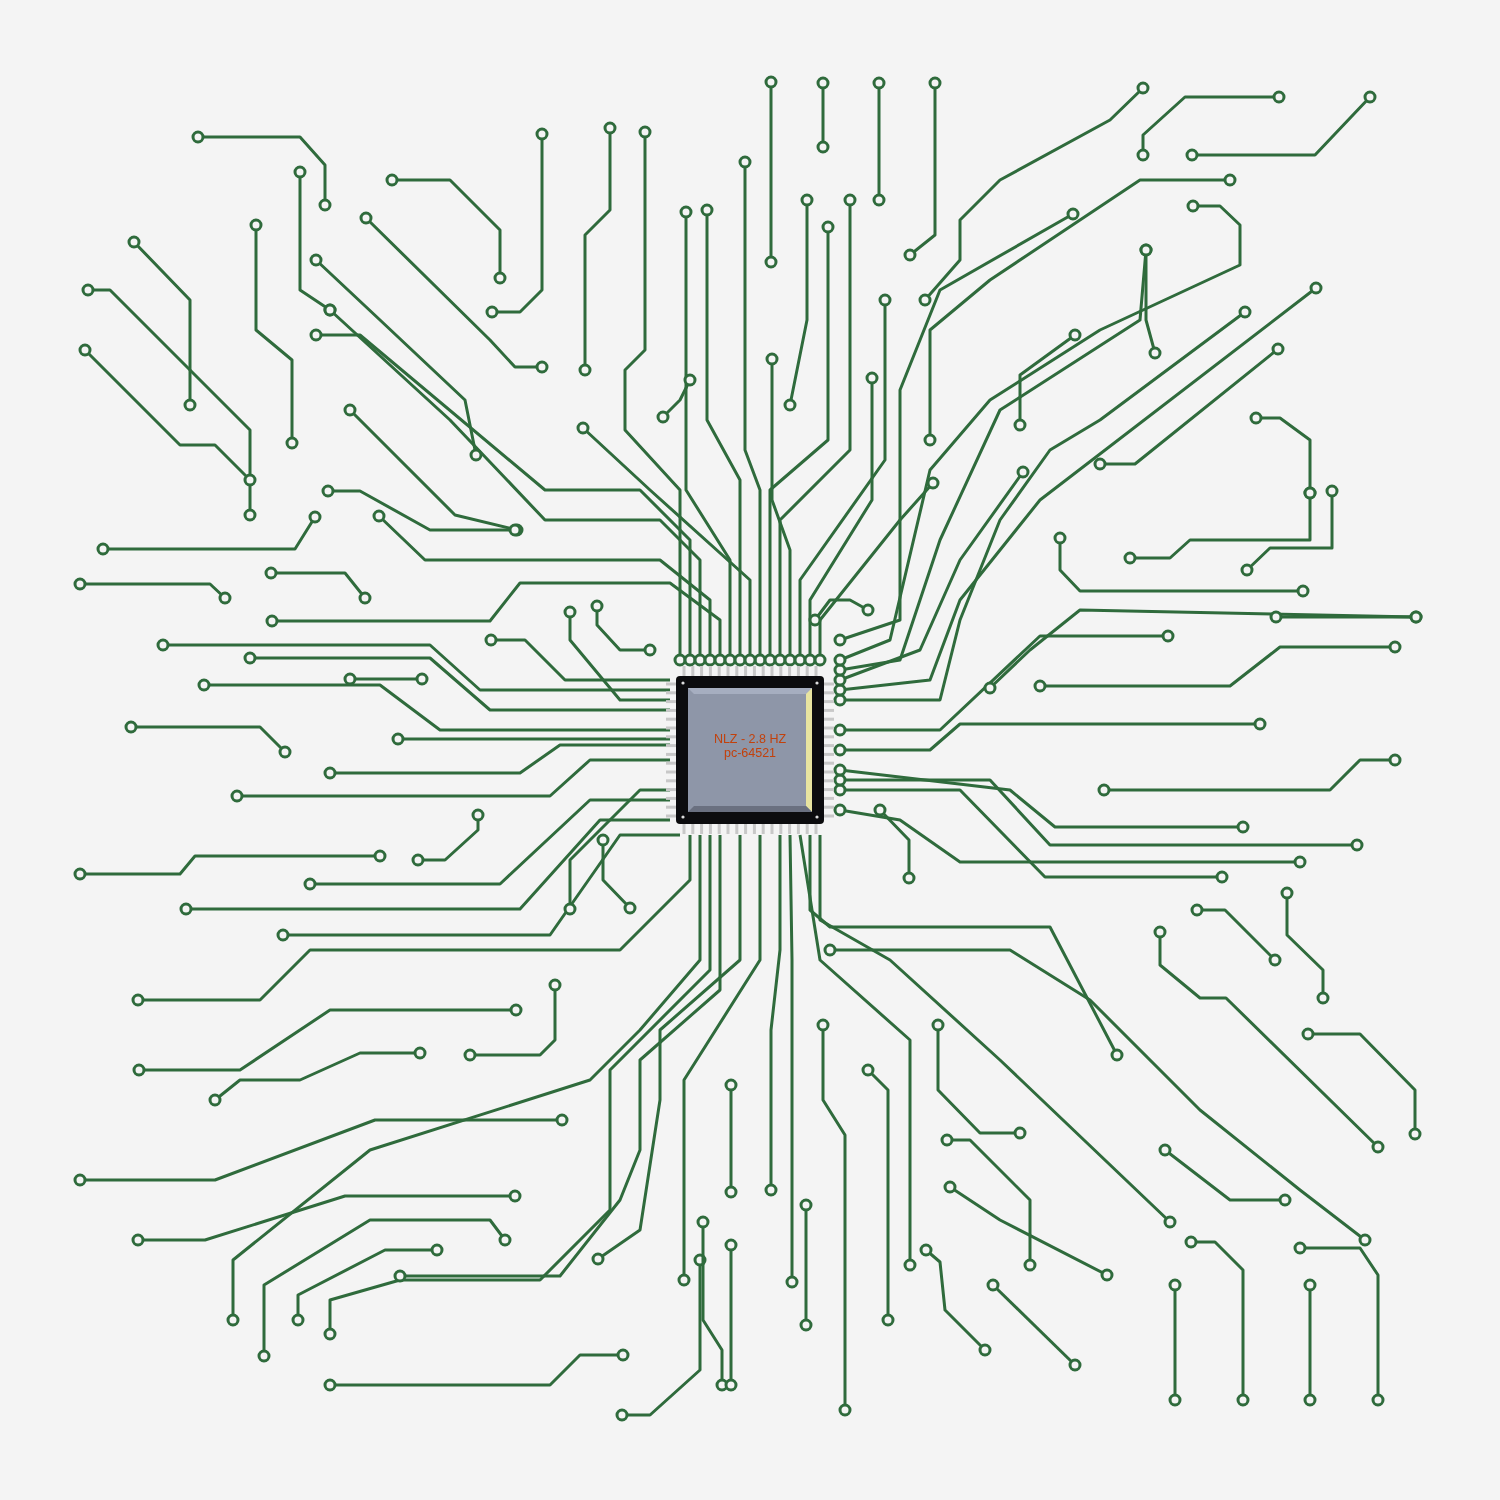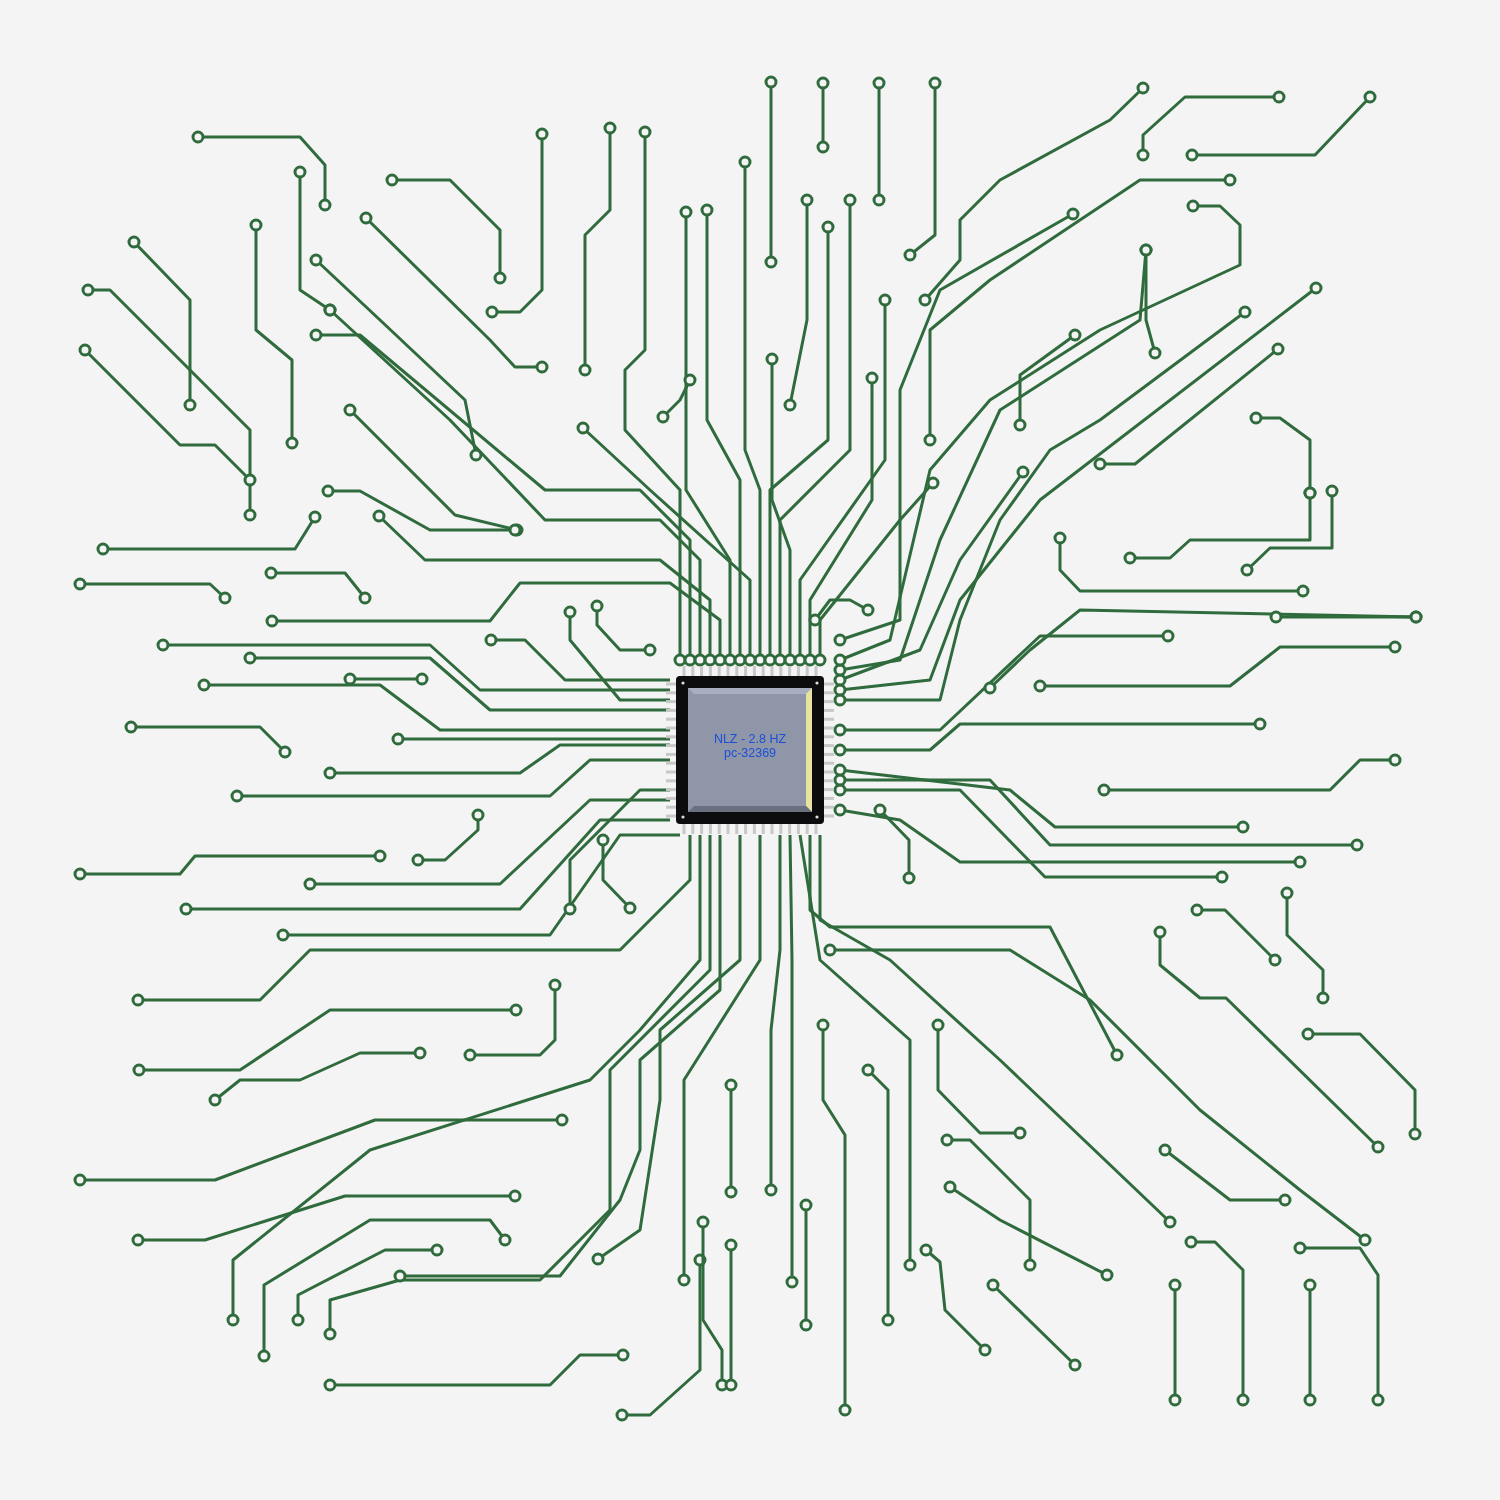--- a/index.html
+++ b/index.html
@@ -1,18 +1,18 @@
 <!DOCTYPE html>
 <html><head>
 <meta charset="utf-8">
 <style>
   html,body{margin:0;padding:0;background:#f4f4f4;}
   body{width:1500px;height:1500px;overflow:hidden;position:relative;font-family:"Liberation Sans",sans-serif;}
   #board{position:absolute;left:0;top:0;width:1500px;height:1500px;}
-  .chip-label{position:absolute;left:690px;top:732px;width:120px;text-align:center;font-size:12.5px;line-height:14px;color:#1d4ed8;font-family:"Liberation Sans",sans-serif;}
+  .chip-label{position:absolute;left:690px;top:732px;width:120px;text-align:center;font-size:12.5px;line-height:14px;color:#c2410c;font-family:"Liberation Sans",sans-serif;}
 </style>
 </head>
 <body>
 
 <svg id="board" xmlns="http://www.w3.org/2000/svg" width="1500" height="1500" viewBox="0 0 1500 1500">
   <rect x="0" y="0" width="1500" height="1500" fill="#f4f4f4"></rect>
   <g id="traces">
       <polyline points="198,137 300,137 325,165 325,205" fill="none" stroke="#2f6b3c" stroke-width="3" stroke-linejoin="round"></polyline>
       <circle cx="198" cy="137" r="5" fill="#f4f4f4" stroke="#2f6b3c" stroke-width="3"></circle>
       <circle cx="325" cy="205" r="5" fill="#f4f4f4" stroke="#2f6b3c" stroke-width="3"></circle>
@@ -440,14 +440,14 @@
     <polygon points="688,812 694,806 806,806 812,812" fill="#6a7080"></polygon>
     <circle cx="683" cy="683" r="1.6" fill="#ddd"></circle>
     <circle cx="817" cy="683" r="1.6" fill="#ddd"></circle>
     <circle cx="683" cy="817" r="1.6" fill="#ddd"></circle>
     <circle cx="817" cy="817" r="1.6" fill="#ddd"></circle>
   </g>
 </svg>
 
 <div class="chip-label">
   <div>NLZ - 2.8 HZ</div>
-  <div>pc-32369</div>
+  <div>pc-64521</div>
 </div>
 
 </body></html>

